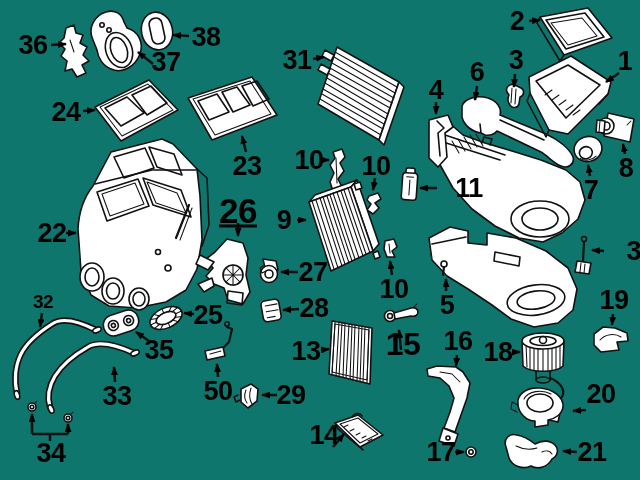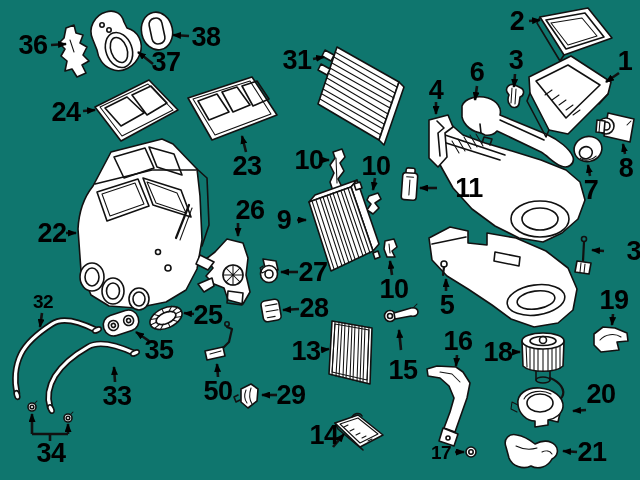--- a/index.html
+++ b/index.html
@@ -378,35 +378,35 @@
       <div class="callout" style="left: 625px; top: 61px; font-size: 27px; color: rgb(0, 0, 0);">1</div>
       <div class="callout" style="left: 477px; top: 72px; font-size: 27px; color: rgb(0, 0, 0);">6</div>
       <div class="callout" style="left: 436px; top: 90px; font-size: 27px; color: rgb(0, 0, 0);">4</div>
       <div class="callout" style="left: 626px; top: 168px; font-size: 27px; color: rgb(0, 0, 0);">8</div>
       <div class="callout" style="left: 591px; top: 190px; font-size: 27px; color: rgb(0, 0, 0);">7</div>
       <div class="callout" style="left: 309px; top: 160px; font-size: 27px; color: rgb(0, 0, 0);">10</div>
       <div class="callout" style="left: 376px; top: 166px; font-size: 27px; color: rgb(0, 0, 0);">10</div>
       <div class="callout" style="left: 452px; top: 188px; font-size: 27px; color: rgb(0, 0, 0); margin-left: 17px;">11</div>
       <div class="callout" style="left: 284px; top: 220px; font-size: 27px; color: rgb(0, 0, 0);">9</div>
       <div class="callout" style="left: 52px; top: 233px; font-size: 27px; color: rgb(0, 0, 0);">22</div>
-      <div class="callout" style="left: 250px; top: 210px; font-size: 27px; color: rgb(0, 0, 0);">26</div>
+      <div class="callout" style="left: 238px; top: 210px; font-size: 35px; color: rgb(0, 0, 0); text-decoration: underline;">26</div>
       <div class="callout" style="left: 313px; top: 272px; font-size: 27px; color: rgb(0, 0, 0);">27</div>
       <div class="callout" style="left: 314px; top: 308px; font-size: 27px; color: rgb(0, 0, 0);">28</div>
       <div class="callout" style="left: 208px; top: 315px; font-size: 27px; color: rgb(0, 0, 0);">25</div>
       <div class="callout" style="left: 159px; top: 350px; font-size: 27px; color: rgb(0, 0, 0);">35</div>
       <div class="callout" style="left: 43px; top: 301px; font-size: 19px; color: rgb(0, 0, 0);">32</div>
       <div class="callout" style="left: 117px; top: 396px; font-size: 27px; color: rgb(0, 0, 0);">33</div>
       <div class="callout" style="left: 218px; top: 391px; font-size: 27px; color: rgb(0, 0, 0);">50</div>
       <div class="callout" style="left: 291px; top: 395px; font-size: 27px; color: rgb(0, 0, 0);">29</div>
       <div class="callout" style="left: 51px; top: 453px; font-size: 27px; color: rgb(0, 0, 0); text-align: right;">34</div>
       <div class="callout" style="left: 306px; top: 351px; font-size: 27px; color: rgb(0, 0, 0);">13</div>
       <div class="callout" style="left: 324px; top: 435px; font-size: 27px; color: rgb(0, 0, 0);">14</div>
-      <div class="callout" style="left: 403px; top: 370px; font-size: 27px; color: rgb(0, 0, 0);">15</div>
+      <div class="callout" style="left: 403px; top: 344px; font-size: 32px; color: rgb(0, 0, 0);">15</div>
       <div class="callout" style="left: 458px; top: 341px; font-size: 27px; color: rgb(0, 0, 0);">16</div>
-      <div class="callout" style="left: 441px; top: 452px; font-size: 19px; color: rgb(0, 0, 0);">17</div>
+      <div class="callout" style="left: 441px; top: 452px; font-size: 27px; color: rgb(0, 0, 0);">17</div>
       <div class="callout" style="left: 498px; top: 352px; font-size: 27px; color: rgb(0, 0, 0);">18</div>
       <div class="callout" style="left: 447px; top: 305px; font-size: 27px; color: rgb(0, 0, 0);">5</div>
       <div class="callout" style="left: 394px; top: 289px; font-size: 27px; color: rgb(0, 0, 0);">10</div>
       <div class="callout" style="left: 618px; top: 251px; font-size: 27px; color: rgb(0, 0, 0); margin-left: 23px;">39</div>
       <div class="callout" style="left: 614px; top: 300px; font-size: 27px; color: rgb(0, 0, 0);">19</div>
       <div class="callout" style="left: 601px; top: 394px; font-size: 27px; color: rgb(0, 0, 0);">20</div>
       <div class="callout" style="left: 592px; top: 452px; font-size: 27px; color: rgb(0, 0, 0);">21</div>
     </div>
 </div>
 

